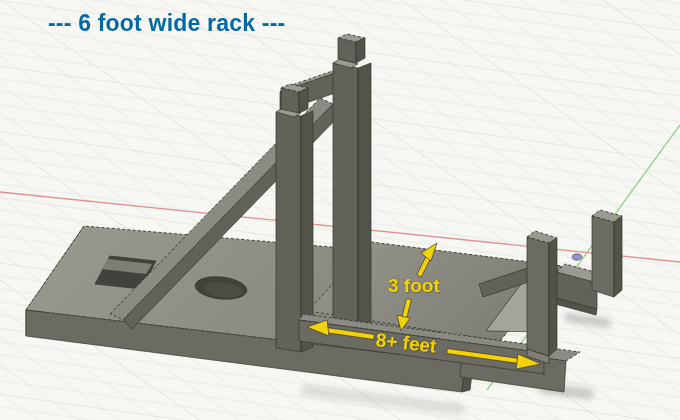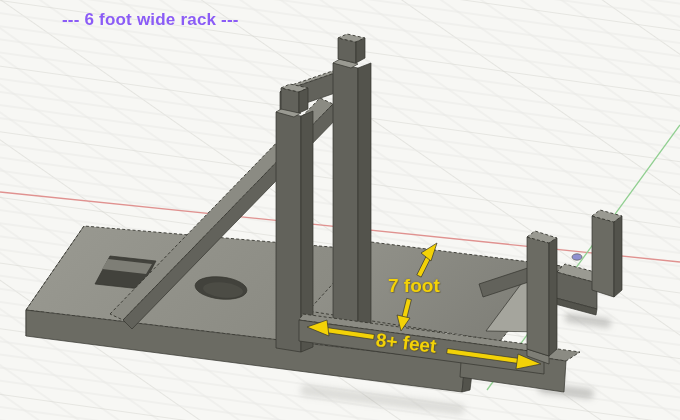--- a/index.html
+++ b/index.html
@@ -1,20 +1,20 @@
 <!DOCTYPE html>
 <html><head>
 <meta charset="utf-8">
 <style>
   html,body{margin:0;padding:0;width:680px;height:420px;overflow:hidden;
     font-family:"Liberation Sans", sans-serif;background:#f7f7f4;}
   .viewport{position:relative;width:680px;height:420px;}
   svg{position:absolute;left:0;top:0;}
   .label{position:absolute;white-space:nowrap;font-weight:bold;}
-  .title-label{left:62px;top:10px;font-size:17px;color:#8b5cf6;letter-spacing:.2px;}
+  .title-label{left:48px;top:10px;font-size:23px;color:#0369a1;letter-spacing:.2px;}
   .dim-label{font-size:19px;color:#f3d207;
     text-shadow:0 0 2px rgba(75,62,0,.5),1px 1px 0 rgba(75,62,0,.3);}
   .dim-depth{left:388px;top:275px;}
   .dim-width{left:376px;top:329px;transform:rotate(6.5deg);transform-origin:left center;}
   
   .f-top{fill:#8b8b83}.f-top2{fill:#9a9a92}
   .f-front{fill:#6b6b63}.f-front2{fill:#62625b}
   .f-side{fill:#53534c}.f-inner{fill:#a5a59d}.f-inner2{fill:#7e7e76}
   .f-dark{fill:#42423c}
   polygon,ellipse{stroke:#35352f;stroke-width:.7;stroke-linejoin:round;}
@@ -150,15 +150,15 @@
     <polygon points="411.4,299.6 406.6,298.4 401.6,318.4 406.4,319.6"></polygon>
     <polygon points="401,331 397,315 410,318"></polygon>
     <polygon points="374.4,334.5 373.6,339.5 325.6,332.5 326.4,327.5"></polygon>
     <polygon points="307,327 327,320 329,336"></polygon>
     <polygon points="446.7,353.5 447.3,348.5 519.3,358.5 518.7,363.5"></polygon>
     <polygon points="541,364 518,354 516,369"></polygon>
   </g>
 </svg>
 
 <div class="label title-label">--- 6 foot wide rack ---</div>
-<div class="label dim-label dim-depth">7 foot</div>
+<div class="label dim-label dim-depth">3 foot</div>
 <div class="label dim-label dim-width">8+ feet</div>
 </div>
 
 </body></html>

